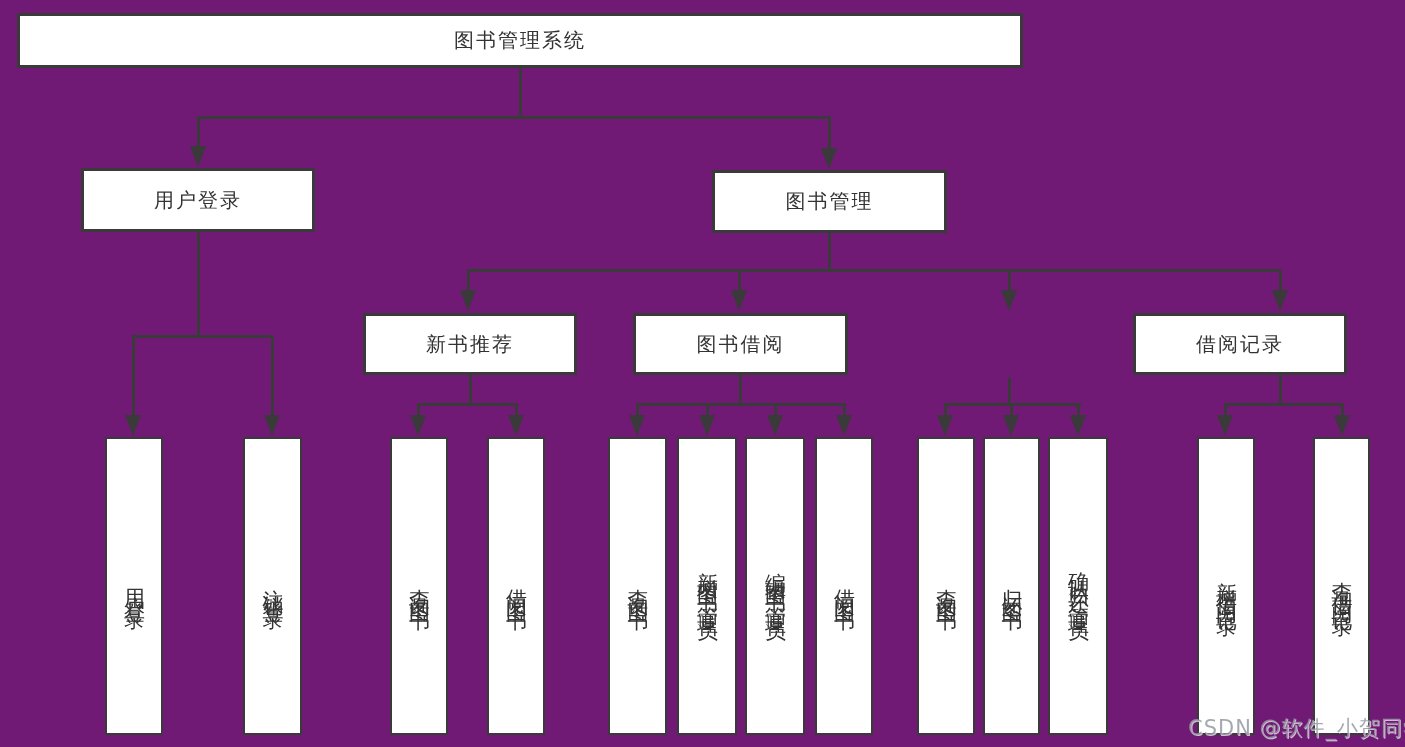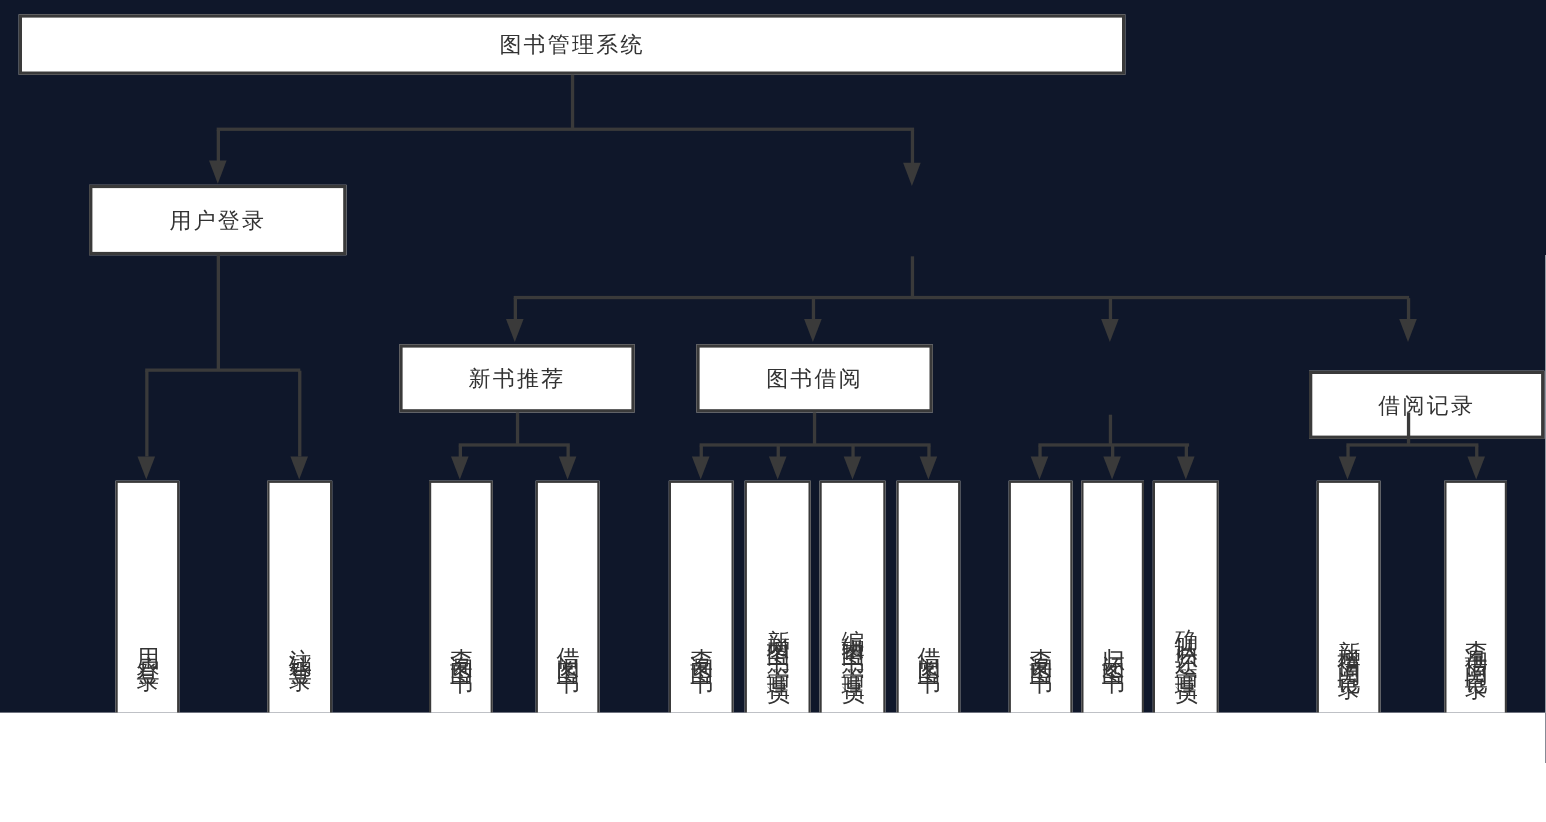--- a/index.html
+++ b/index.html
@@ -3,21 +3,21 @@
 <meta charset="utf-8">
 <style>
   :root{
     --line:#3a3a3a;
     --border:#3a3a3a;
     --fill:#ffffff;
     --text:#333333;
   }
   html,body{margin:0;padding:0;background:#ffffff;}
   .canvas{
-    position:relative;width:1405px;height:648px;background:#0f172a;overflow:hidden;
+    position:relative;width:1405px;height:747px;background:#701a75;overflow:hidden;
     font-family:"DejaVu Sans","Liberation Sans",sans-serif;color:var(--text);
   }
   .box{
     position:absolute;background:var(--fill);border:3px solid var(--border);
     display:flex;align-items:center;justify-content:center;box-sizing:border-box;
     font-size:20px;letter-spacing:2px;white-space:nowrap;
   }
   .leaf{
     position:absolute;background:var(--fill);border:2px solid var(--border);
     display:flex;align-items:center;justify-content:center;box-sizing:border-box;
@@ -52,20 +52,23 @@
   <div class="vl" style="left:519px;top:68px;height:50px;"></div>
   <div class="hl" style="left:197px;top:116px;width:634px;"></div>
   <div class="vl" style="left:197px;top:118px;height:30px;"></div>
   <div class="ah" style="left:190px;top:146px;"></div>
   <div class="vl" style="left:828px;top:118px;height:32px;"></div>
   <div class="ah" style="left:821px;top:148px;"></div>
 
   <div class="box" style="left:81px;top:168px;width:234px;height:64px;">
     <span>用户登录</span>
   </div>
+  <div class="box" style="left:712px;top:170px;width:235px;height:63px;">
+    <span>图书管理</span>
+  </div>
 
   <div class="vl" style="left:197px;top:232px;height:105px;"></div>
   <div class="hl" style="left:132px;top:335px;width:141px;"></div>
   <div class="vl" style="left:132px;top:337px;height:78px;"></div>
   <div class="ah" style="left:125px;top:415px;"></div>
   <div class="vl" style="left:271px;top:337px;height:78px;"></div>
   <div class="ah" style="left:264px;top:415px;"></div>
 
   <div class="vl" style="left:828px;top:233px;height:38px;"></div>
   <div class="hl" style="left:467px;top:269px;width:814px;"></div>
@@ -77,21 +80,21 @@
   <div class="ah" style="left:1001px;top:290px;"></div>
   <div class="vl" style="left:1279px;top:271px;height:20px;"></div>
   <div class="ah" style="left:1272px;top:290px;"></div>
 
   <div class="box" style="left:633px;top:313px;width:215px;height:62px;">
     <span>图书借阅</span>
   </div>
   <div class="box" style="left:363px;top:313px;width:214px;height:62px;">
     <span>新书推荐</span>
   </div>
-  <div class="box" style="left:1190px;top:313px;width:214px;height:62px;margin-top:24px;">
+  <div class="box" style="left:1133px;top:313px;width:214px;height:62px;">
     <span>借阅记录</span>
   </div>
 
   <div class="vl" style="left:469px;top:375px;height:30px;"></div>
   <div class="hl" style="left:417px;top:403px;width:101px;"></div>
   <div class="vl" style="left:417px;top:405px;height:11px;"></div>
   <div class="ah" style="left:410px;top:415px;"></div>
   <div class="vl" style="left:515px;top:405px;height:11px;"></div>
   <div class="ah" style="left:508px;top:415px;"></div>
 

